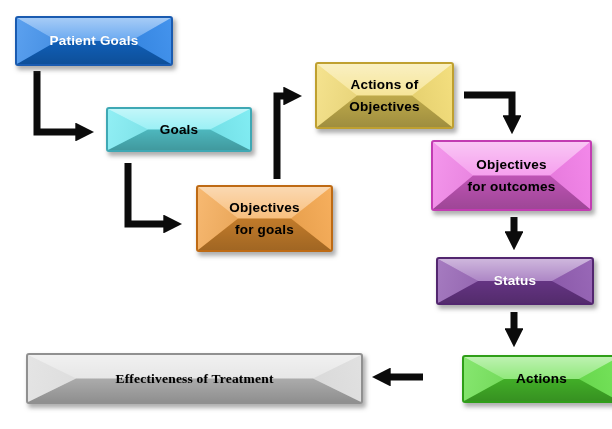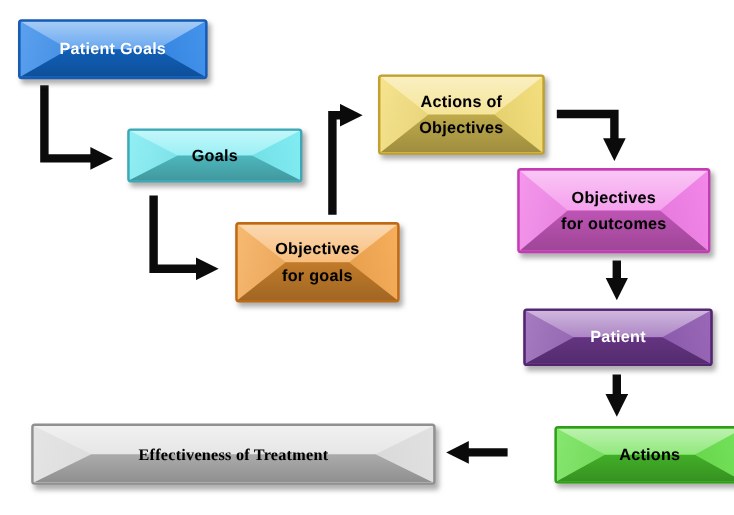--- a/index.html
+++ b/index.html
@@ -110,21 +110,21 @@
     <i class="bv bv-r"></i>
     <span class="label">Objectives
 for outcomes</span>
   </div>
 
   <div class="node" id="n-results" style="--fill: #7F42A5; --border: #52266F; --text: #FFFFFF;">
     <i class="bv bv-t"></i>
     <i class="bv bv-b"></i>
     <i class="bv bv-l"></i>
     <i class="bv bv-r"></i>
-    <span class="label">Patient</span>
+    <span class="label">Status</span>
   </div>
 
   <div class="node" id="n-actions" style="--fill: #53DC32; --border: #2F9E18; --text: #000000;">
     <i class="bv bv-t"></i>
     <i class="bv bv-b"></i>
     <i class="bv bv-l"></i>
     <i class="bv bv-r"></i>
     <span class="label">Actions</span>
   </div>
 

